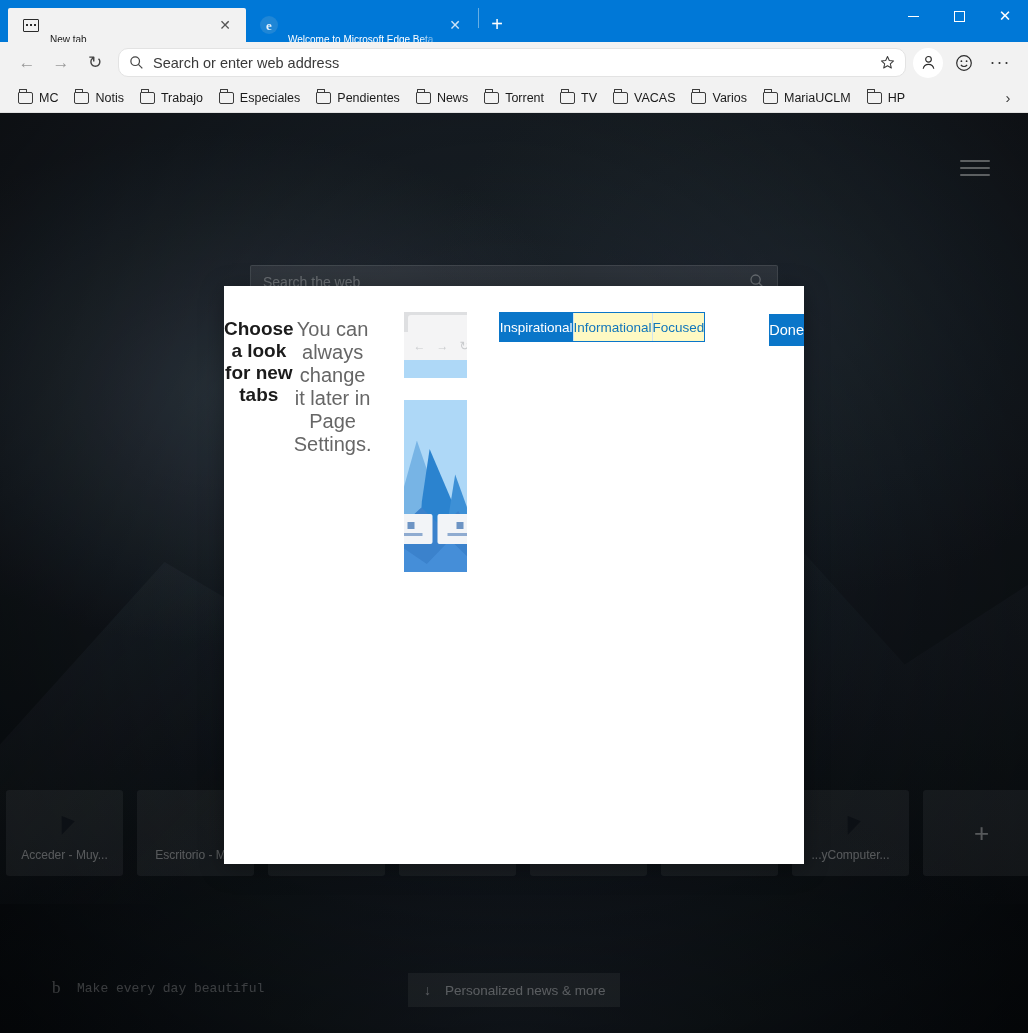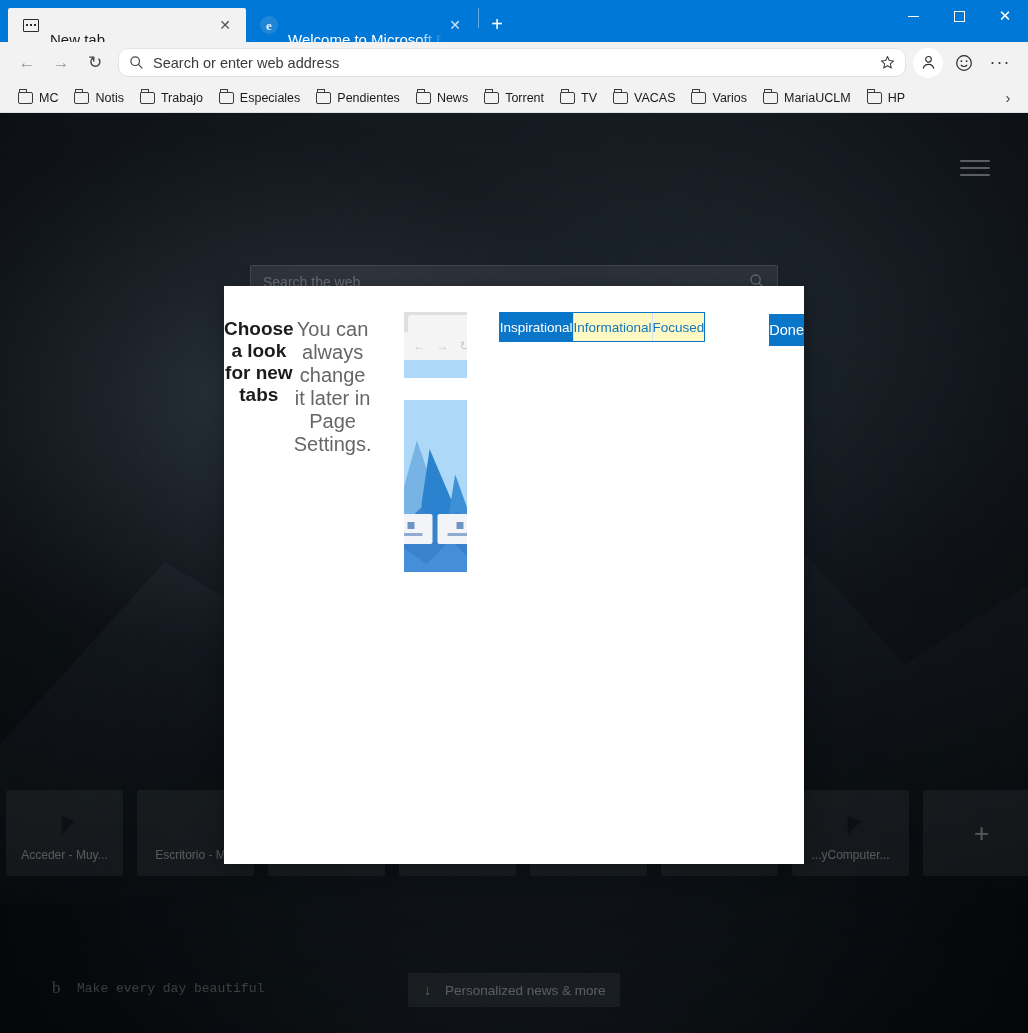--- a/index.html
+++ b/index.html
@@ -39,21 +39,21 @@
   }
   .fav-newtab i { width: 2.5px; height: 2.5px; background: #2b2b2b; display: block; }
   .fav-edge {
     width: 18px; height: 18px; border-radius: 50%;
     background: #1f86d6;
     display: flex; align-items: center; justify-content: center;
     color: #e8f3fc; font-size: 13px; font-weight: bold;
     font-family: "Liberation Serif", serif; line-height: 1;
   }
   .tab-title {
-    flex: 1; font-size: 15px; white-space: nowrap;
+    flex: 1; font-size: 10px; white-space: nowrap;
     overflow: hidden; min-width: 0; margin-top: 28px;
   }
   .tab.active .tab-title { color: #1a1a1a; }
   .tab.inactive .tab-title {
     color: #ffffff;
     -webkit-mask-image: linear-gradient(to right, #000 84%, transparent 99%);
     mask-image: linear-gradient(to right, #000 84%, transparent 99%);
   }
   .tab-close {
     width: 22px; height: 22px; flex: none; font-size: 14px;

